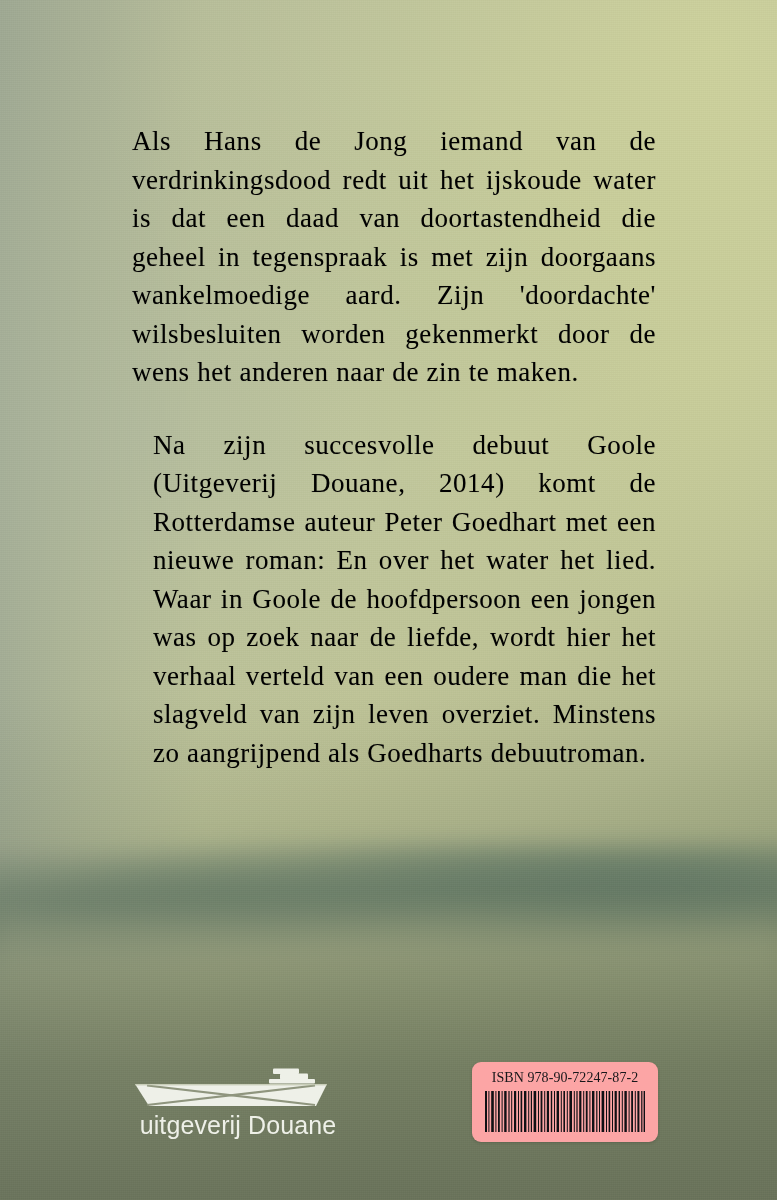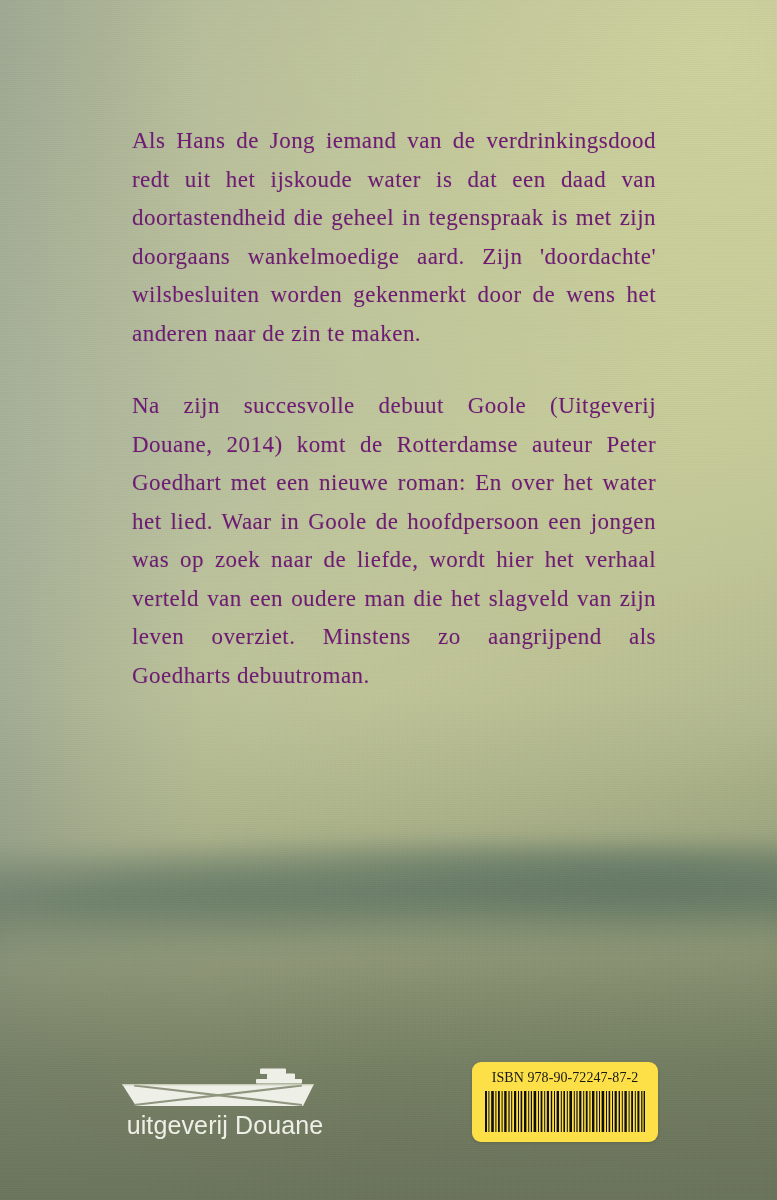--- a/index.html
+++ b/index.html
@@ -117,34 +117,34 @@
   #blurb {
     position: absolute;
     left: 132px;
     top: 122px;
     width: 524px;
     z-index: 5;
   }
   #blurb p {
     margin: 0 0 34px 0;
     font-family: "Liberation Serif", serif;
-    font-size: 23px;
+    font-size: 27px;
     line-height: 38.5px;
     text-align: justify;
-    color: #701a75;
+    color: #000000;
     letter-spacing: 0.02em;
     word-spacing: 0.01em;
     text-shadow: 0 0 1px rgba(40,40,36,0.20);
   }
-  #blurb p:last-child { margin-bottom: 0; }
+  #blurb p:last-child { margin-bottom: 0; margin-left: 21px; }
 
   
   #publisher {
     position: absolute;
-    left: 120px;
+    left: 133px;
     top: 1062px;
     z-index: 6;
     width: 210px;
   }
   .ship-mark {
     display: block;
     width: 196px;
     height: 48px;
   }
   .publisher-name {
@@ -159,21 +159,21 @@
     line-height: 1.1;
   }
 
   
   #isbn-label {
     position: absolute;
     left: 472px;
     top: 1062px;
     width: 186px;
     height: 80px;
-    background: #fde047;
+    background: #fca5a5;
     border-radius: 9px;
     z-index: 6;
     box-shadow: 0 1px 3px rgba(40,46,34,0.22);
   }
   .isbn-text {
     position: absolute;
     left: 0;
     right: 0;
     top: 8px;
     text-align: center;

